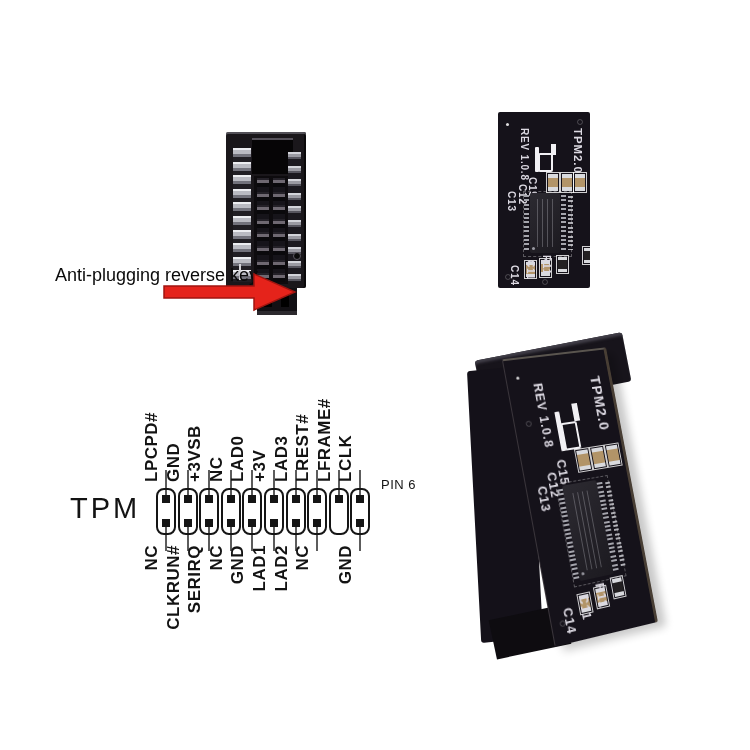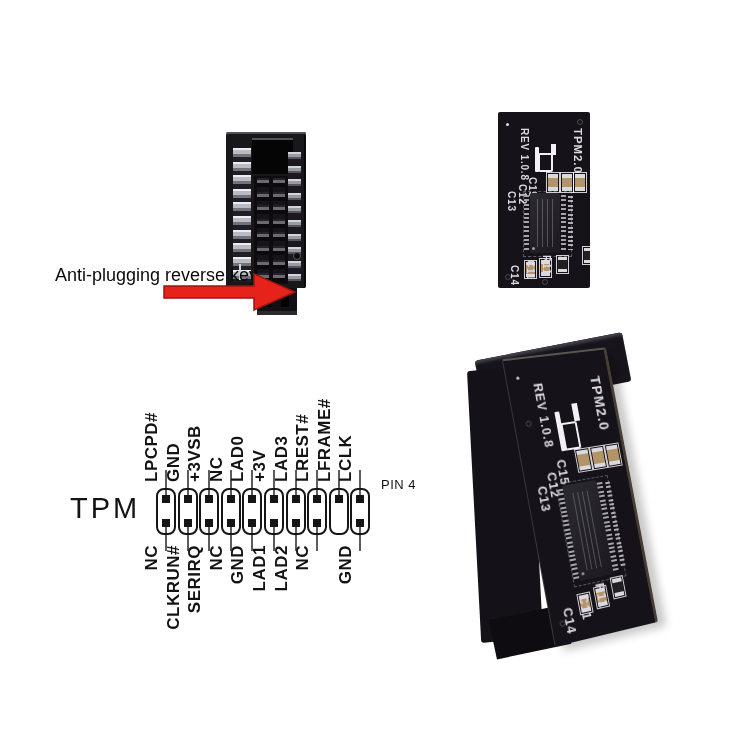--- a/index.html
+++ b/index.html
@@ -215,21 +215,21 @@
         <div class="b-clab" style="left:58%;top:82%;">R11</div>
         <i class="via dotw" style="left:9%;top:6%;"></i>
         <i class="via" style="left:10%;top:22%;"></i>
         <i class="via" style="left:8%;top:92%;"></i>
       </div>
     </div>
   </div>
 
   <div>
     <div class="tpm-title">TPM</div>
-    <div class="pin1">PIN 4</div>
+    <div class="pin1">PIN 6</div>
 
     <div class="pcol" style="left:156px">
       <i class="lt"></i>
         <i class="lb"></i>
         <span class="prect"></span>
         <i class="sq st"></i>
         <i class="sq sb"></i>
       <div class="toplab">LPCPD#</div>
       <div class="botlab">NC</div>
     </div>

